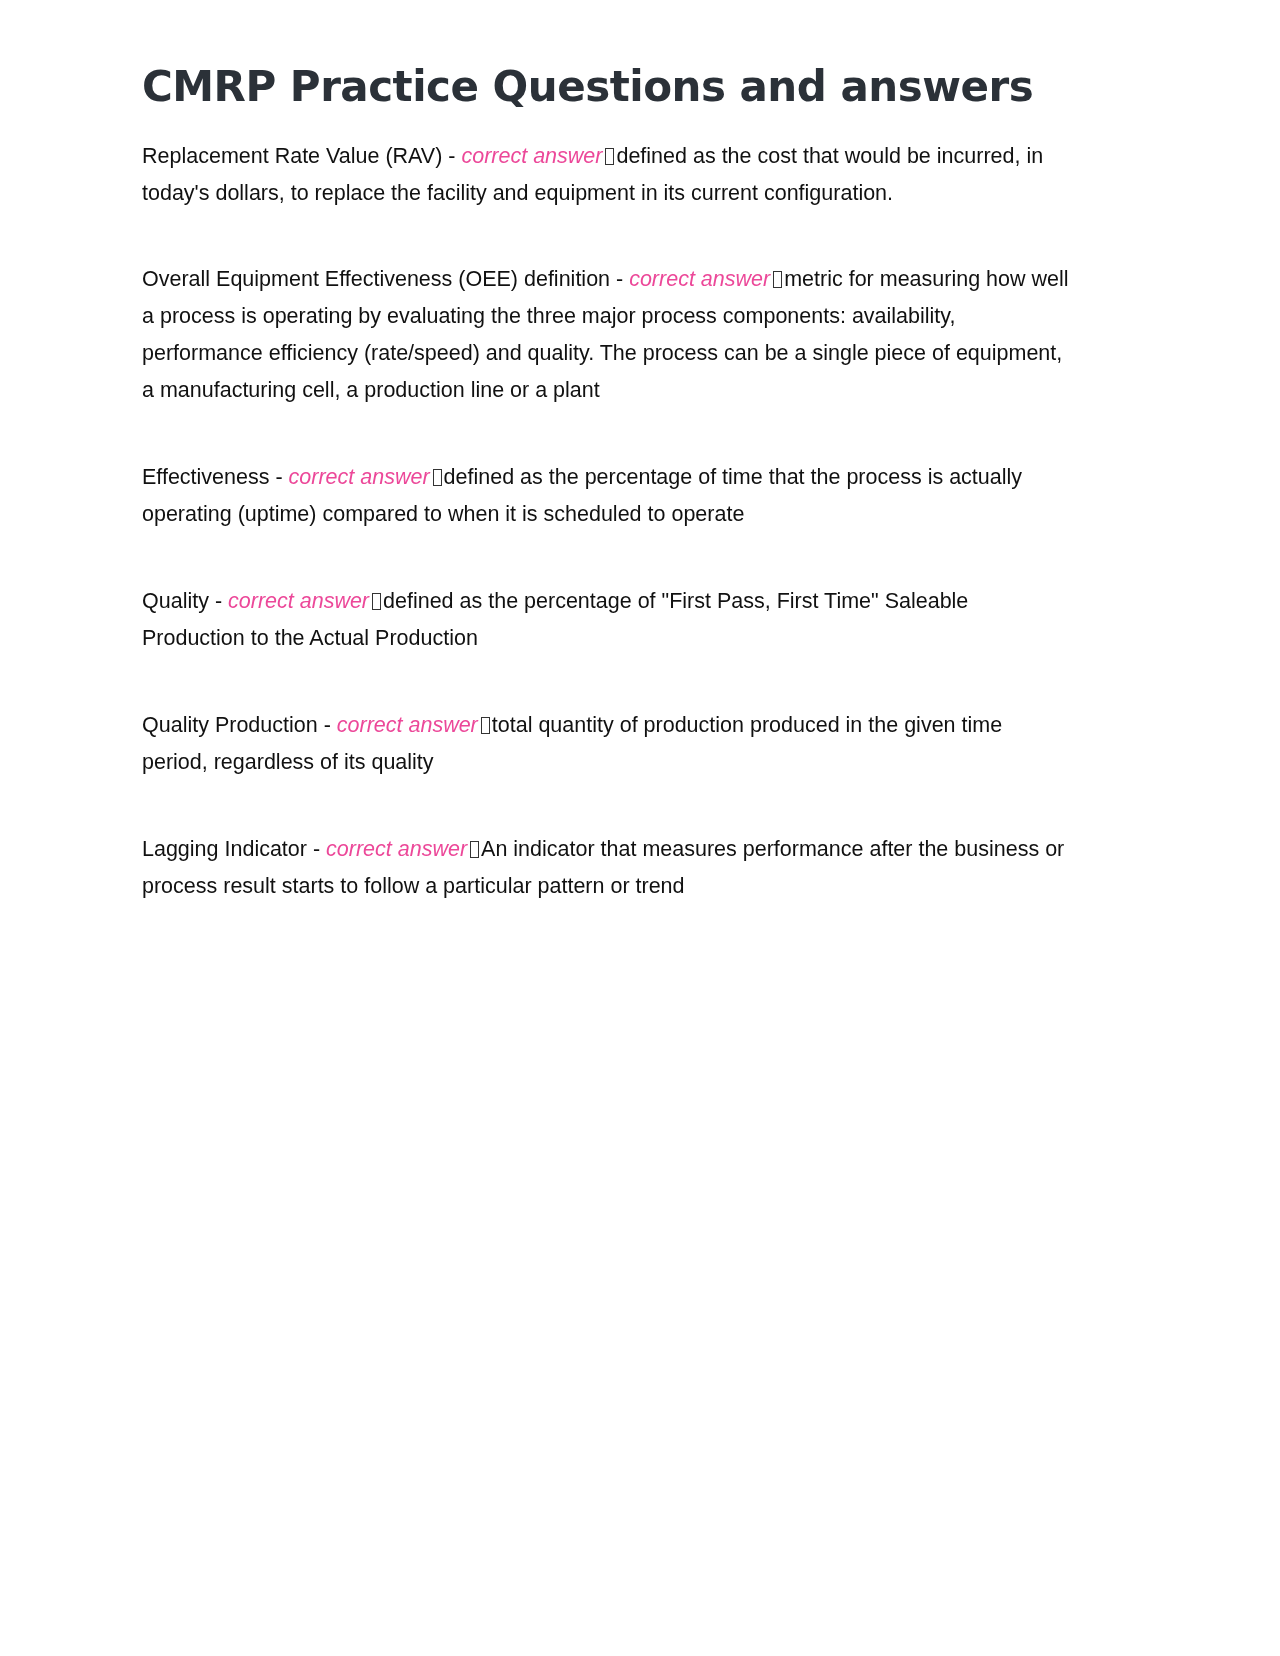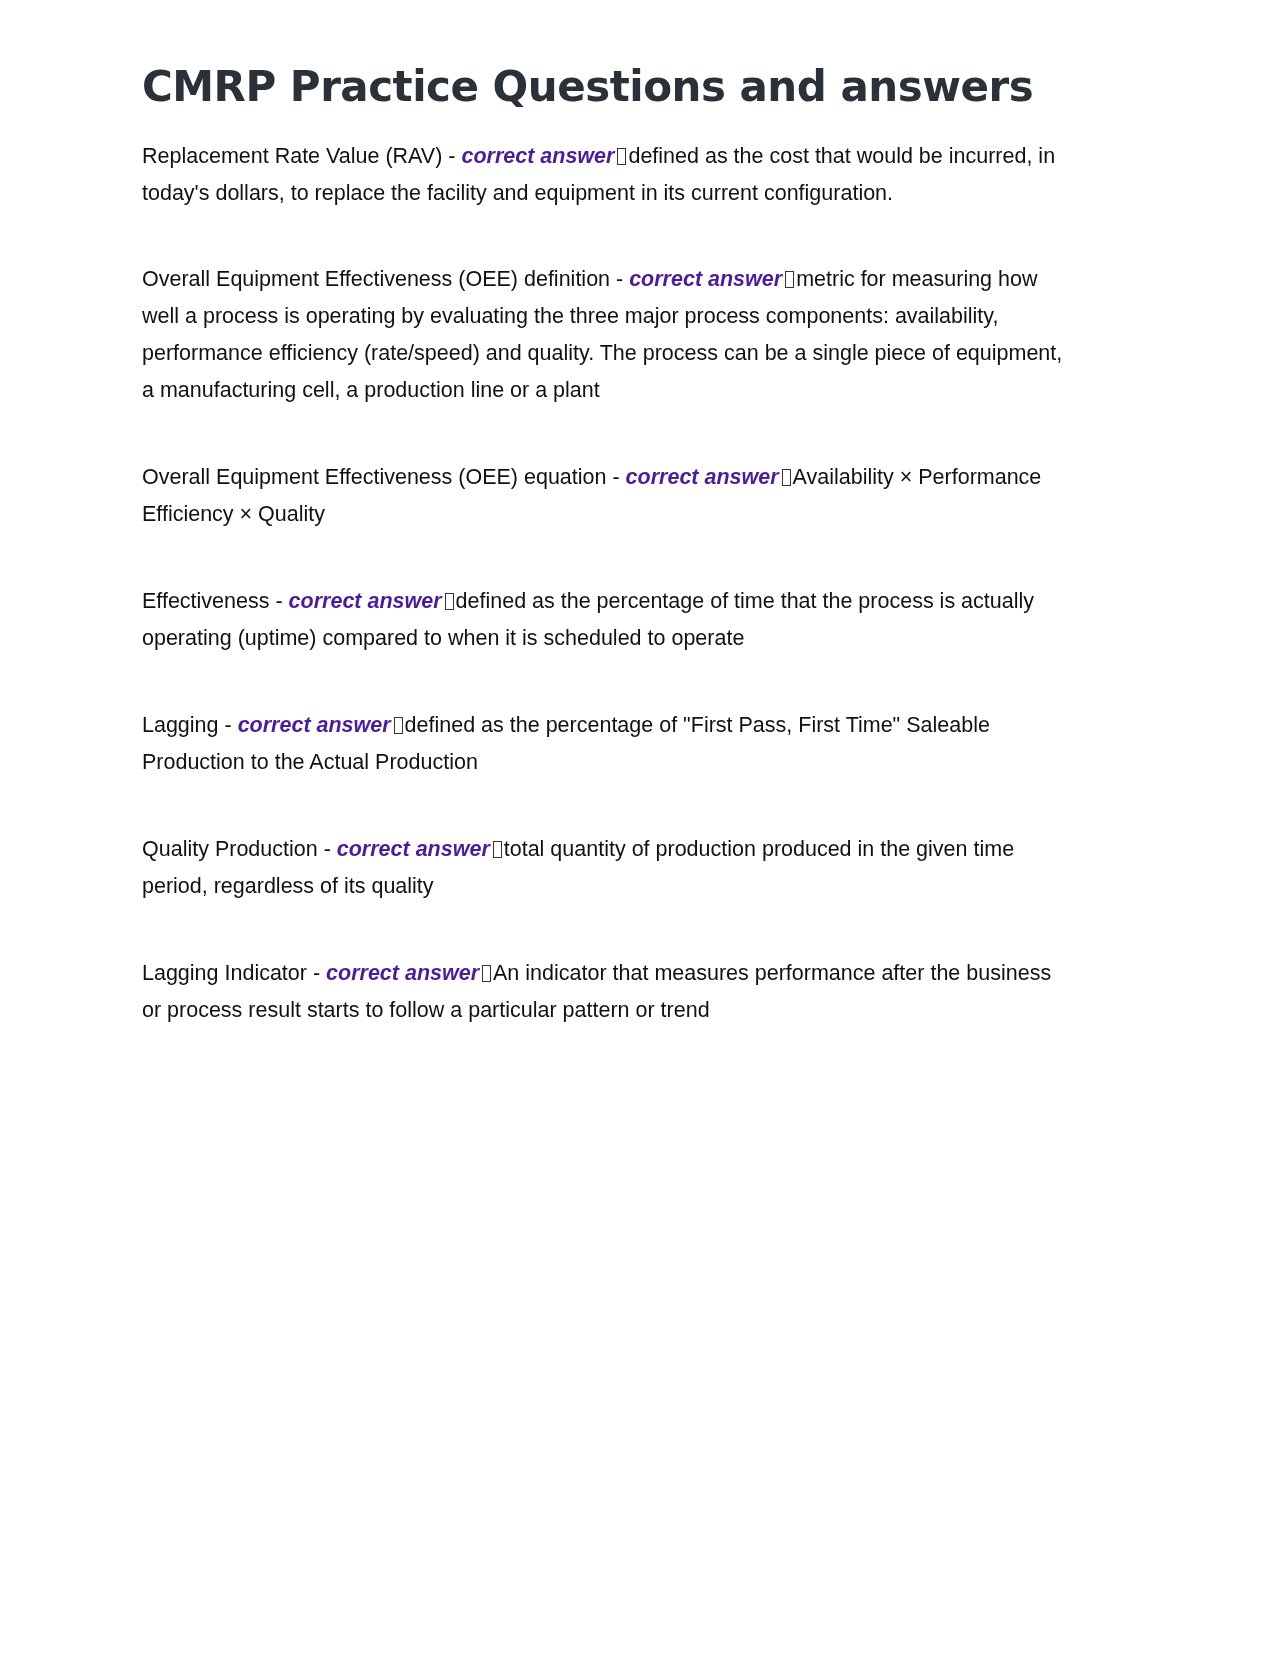--- a/index.html
+++ b/index.html
@@ -40,23 +40,23 @@
     margin: 0 0 50px 0;
     max-width: 930px;
   }
   .qa-item:last-child {
     margin-bottom: 16px;
   }
   .prompt {
     color: #111111;
   }
   .answer-tag {
-    color: #4c1d95;
+    color: #ec4899;
     font-style: italic;
-    font-weight: bold;
+    font-weight: normal;
   }
   .ctrl-glyph {
     display: inline-block;
     width: 9px;
     height: 17px;
     border: 1px solid #333333;
     vertical-align: -2px;
     margin: 0 2px 0 3px;
     box-sizing: border-box;
   }
@@ -74,31 +74,28 @@
   <div class="qa-list">
 
     <p class="qa-item">
       <span class="prompt">Replacement Rate Value (RAV) - </span><span class="answer-tag">correct answer</span><span class="ctrl-glyph"></span><span class="answer-body">defined as the cost that would be incurred, in today's dollars, to replace the facility and equipment in its current configuration.</span>
     </p>
 
     <p class="qa-item">
       <span class="prompt">Overall Equipment Effectiveness (OEE) definition - </span><span class="answer-tag">correct answer</span><span class="ctrl-glyph"></span><span class="answer-body">metric for measuring how well a process is operating by evaluating the three major process components: availability, performance efficiency (rate/speed) and quality. The process can be a single piece of equipment, a manufacturing cell, a production line or a plant</span>
     </p>
 
-    <p class="qa-item">
-      <span class="prompt">Overall Equipment Effectiveness (OEE) equation - </span><span class="answer-tag">correct answer</span><span class="ctrl-glyph"></span><span class="answer-body">Availability × Performance Efficiency × Quality</span>
-    </p>
 
     <p class="qa-item">
       <span class="prompt">Effectiveness - </span><span class="answer-tag">correct answer</span><span class="ctrl-glyph"></span><span class="answer-body">defined as the percentage of time that the process is actually operating (uptime) compared to when it is scheduled to operate</span>
     </p>
 
 
     <p class="qa-item">
-      <span class="prompt">Lagging - </span><span class="answer-tag">correct answer</span><span class="ctrl-glyph"></span><span class="answer-body">defined as the percentage of "First Pass, First Time" Saleable Production to the Actual Production</span>
+      <span class="prompt">Quality - </span><span class="answer-tag">correct answer</span><span class="ctrl-glyph"></span><span class="answer-body">defined as the percentage of "First Pass, First Time" Saleable Production to the Actual Production</span>
     </p>
 
     <p class="qa-item">
       <span class="prompt">Quality Production - </span><span class="answer-tag">correct answer</span><span class="ctrl-glyph"></span><span class="answer-body">total quantity of production produced in the given time period, regardless of its quality</span>
     </p>
 
     <p class="qa-item">
       <span class="prompt">Lagging Indicator - </span><span class="answer-tag">correct answer</span><span class="ctrl-glyph"></span><span class="answer-body">An indicator that measures performance after the business or process result starts to follow a particular pattern or trend</span>
     </p>
 

